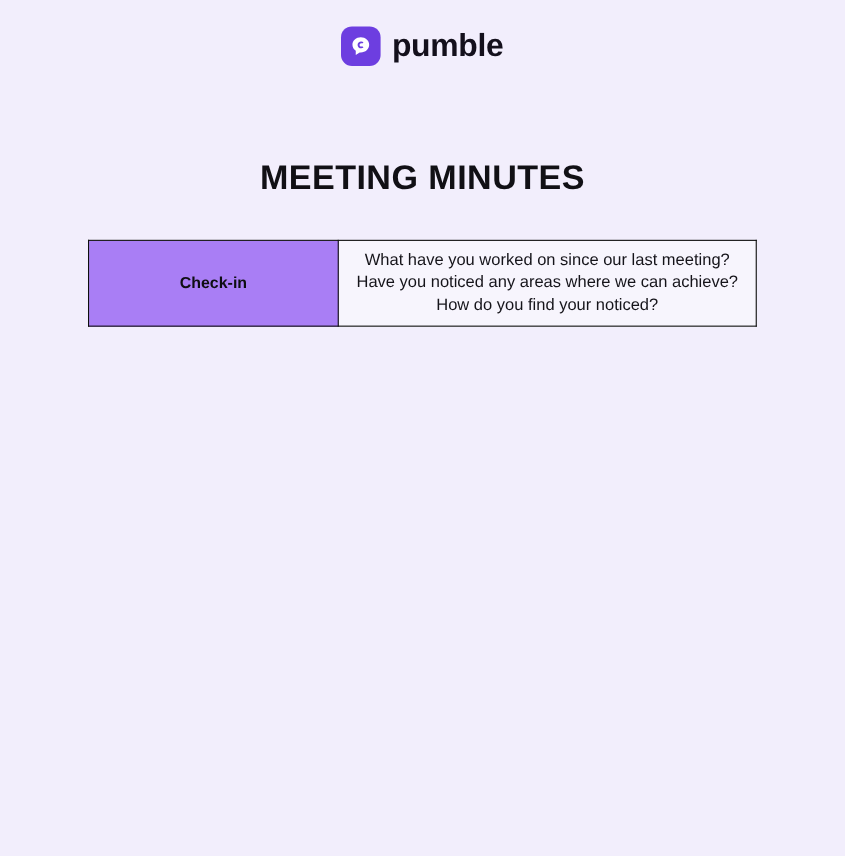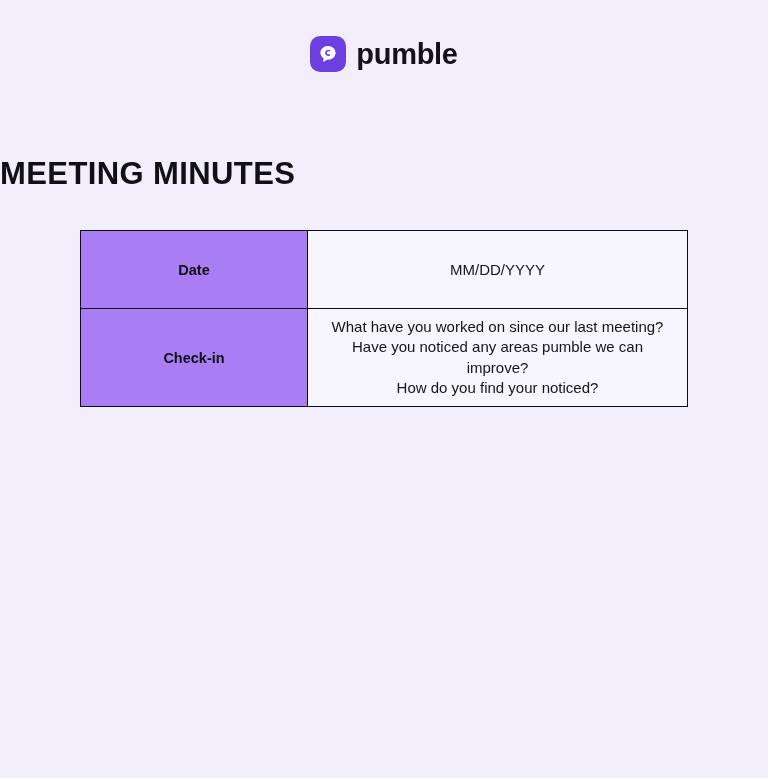--- a/index.html
+++ b/index.html
@@ -18,39 +18,40 @@
     width: 768px;
     height: 778px;
     background: #f2eefc;
     box-sizing: border-box;
   }
   .brand {
     display: flex;
     align-items: center;
     justify-content: center;
     gap: 10px;
-    padding-top: 36px;
+    padding-top: 24px;
   }
   .brand-logo {
     width: 36px;
     height: 36px;
     border-radius: 10px;
     background: #6d3ee0;
     display: flex;
     align-items: center;
     justify-content: center;
   }
   .brand-logo svg { display: block; }
   .brand-name {
     font-size: 29px;
     font-weight: bold;
     color: #14101c;
     letter-spacing: -0.3px;
   }
   .doc-title {
+    text-align: center;
     font-size: 31px;
     font-weight: bold;
     color: #111015;
     letter-spacing: 0.4px;
     margin-top: 84px;
   }
   .table-wrap {
     margin: 38px auto 0 auto;
     width: 608px;
   }
@@ -98,34 +99,26 @@
       </svg>
     </span>
     <span class="brand-name">pumble</span>
   </div>
 
   <h1 class="doc-title">MEETING MINUTES</h1>
 
   <div class="table-wrap">
     <table class="minutes">
       <tbody>
-        <tr class="row-h-std">
-          <td class="label-cell">Date</td>
-          <td class="value-cell">
-            <span class="value-lines">
-              <span>MM/DD/YYYY</span>
-            </span>
-          </td>
-        </tr>
         <tr class="row-h-tall">
           <td class="label-cell">Check-in</td>
           <td class="value-cell italic">
             <span class="value-lines">
               <span>What have you worked on since our last meeting?</span>
-              <span>Have you noticed any areas pumble we can improve?</span>
+              <span>Have you noticed any areas where we can achieve?</span>
               <span>How do you find your noticed?</span>
             </span>
           </td>
         </tr>
       </tbody>
     </table>
   </div>
 
 </div>
 

